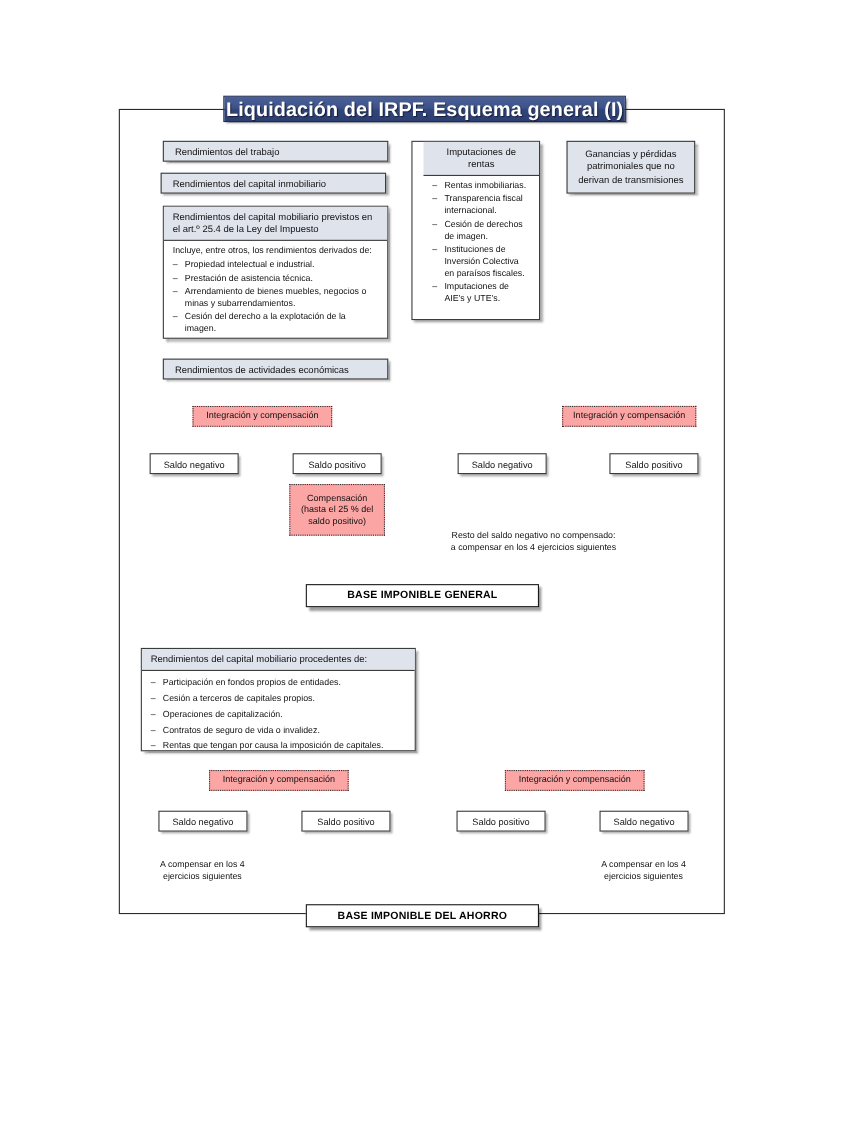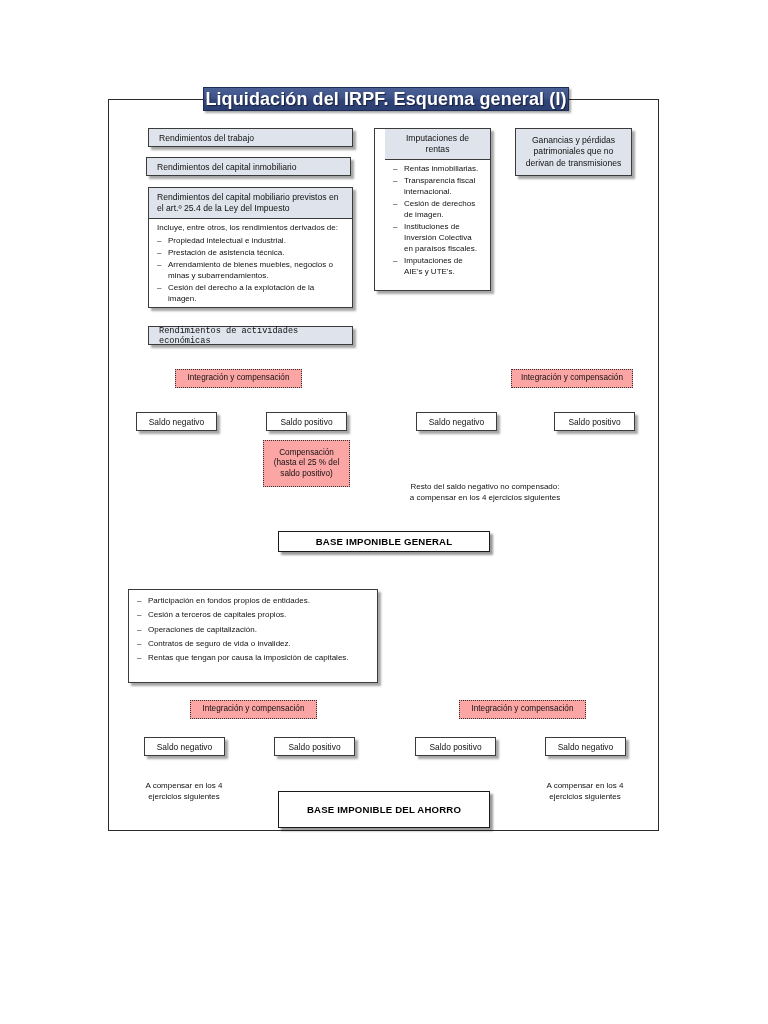--- a/index.html
+++ b/index.html
@@ -162,21 +162,21 @@
       <p class="intro">Incluye, entre otros, los rendimientos derivados de:</p>
       <ul>
         <li>Propiedad intelectual e industrial.</li>
         <li>Prestación de asistencia técnica.</li>
         <li>Arrendamiento de bienes muebles, negocios o minas y subarrendamientos.</li>
         <li>Cesión del derecho a la explotación de la imagen.</li>
       </ul>
     </div>
   </div>
 
-  <div class="box lft" style="left:148px;top:326px;width:205px;height:19px;font-family:Liberation Mono, monospace;">
+  <div class="box lft" style="left:148px;top:326px;width:205px;height:19px;">
     <span>Rendimientos de actividades económicas</span>
   </div>
 
   <div class="comp" style="left:374px;top:128px;width:117px;height:163px;padding-left:10px;">
     <div class="comp-hd" style="text-align:center;">Imputaciones de rentas</div>
     <div class="comp-bd">
       <ul>
         <li>Rentas inmobiliarias.</li>
         <li>Transparencia fiscal internacional.</li>
         <li>Cesión de derechos de imagen.</li>
@@ -219,20 +219,21 @@
   <div class="cap" style="left:385px;top:482px;width:200px;">
     <span>Resto del saldo negativo no compensado:</span><br>
     <span>a compensar en los 4 ejercicios siguientes</span>
   </div>
 
   <div class="result" style="left:278px;top:531px;width:212px;height:21px;">
     <span>BASE IMPONIBLE GENERAL</span>
   </div>
 
   <div class="comp" style="left:128px;top:589px;width:250px;height:94px;">
+    <div class="comp-hd">Rendimientos del capital mobiliario procedentes de:</div>
     <div class="comp-bd" style="padding-top:6px;">
       <ul>
         <li style="margin-bottom:3.5px;">Participación en fondos propios de entidades.</li>
         <li style="margin-bottom:3.5px;">Cesión a terceros de capitales propios.</li>
         <li style="margin-bottom:3.5px;">Operaciones de capitalización.</li>
         <li style="margin-bottom:3.5px;">Contratos de seguro de vida o invalidez.</li>
         <li style="margin-bottom:3.5px;">Rentas que tengan por causa la imposición de capitales.</li>
       </ul>
     </div>
   </div>
@@ -260,17 +261,17 @@
 
   <div class="cap" style="left:124px;top:781px;width:120px;">
     <span>A compensar en los 4</span><br>
     <span>ejercicios siguientes</span>
   </div>
   <div class="cap" style="left:525px;top:781px;width:120px;">
     <span>A compensar en los 4</span><br>
     <span>ejercicios siguientes</span>
   </div>
 
-  <div class="result" style="left:278px;top:791px;width:212px;height:37px;">
+  <div class="result" style="left:278px;top:822px;width:212px;height:21px;">
     <span>BASE IMPONIBLE DEL AHORRO</span>
   </div>
 
 </div>
 
 </body></html>

